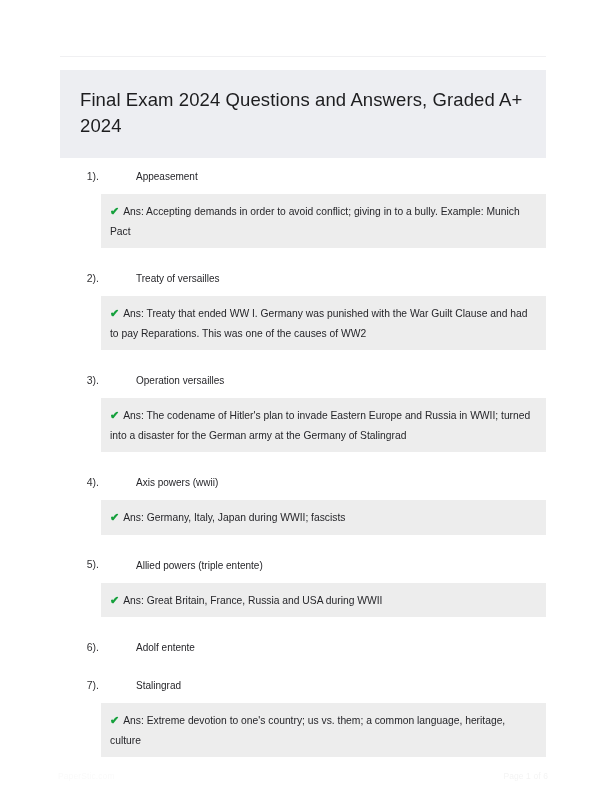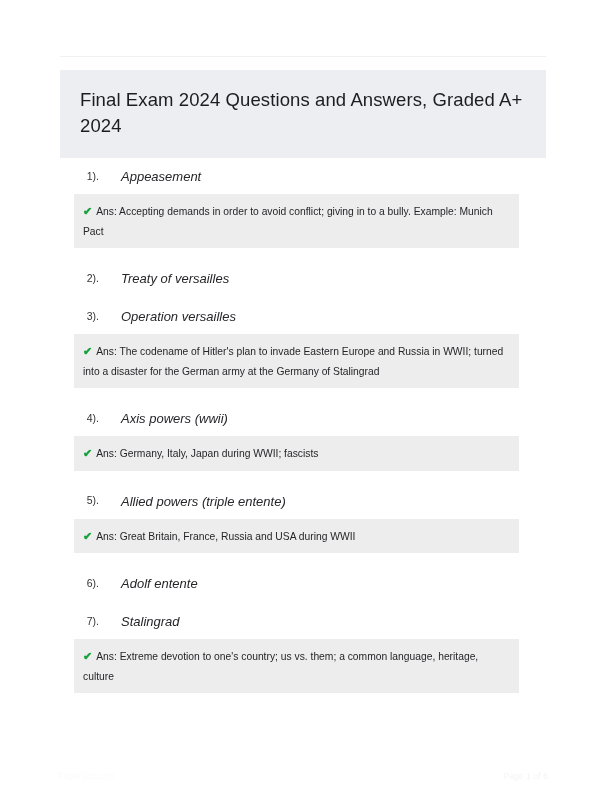--- a/index.html
+++ b/index.html
@@ -73,29 +73,28 @@
     flex: 0 0 33px;
     text-align: right;
     font-size: 10.5px;
     color: #333336;
     padding-top: 0.5px;
     box-sizing: border-box;
     padding-right: 2px;
     margin-left: 68px;
   }
   .q-label {
-    margin-left: 20px;
-    font-size: 13px;
+    margin-left: 35px;
+    font-size: 10px;
     color: #26262a;
     line-height: 15px;
-    font-style: italic;
   }
 
   .ans-box {
-    margin: 10px 0 0 74px;
+    margin: 10px 0 0 101px;
     width: 445px;
     box-sizing: border-box;
     background: #ededed;
     padding: 7px 10px 8px 9px;
     display: block;
   }
   .ans-text {
     font-size: 10.3px;
     line-height: 16.5px;
     color: #26262a;
@@ -150,20 +149,21 @@
           <div class="q-num">1).</div>
           <div class="q-label">Appeasement</div>
         </div>
         <div class="ans-box"><span class="check-icon">✔</span><span class="ans-text">Ans: Accepting demands in order to avoid conflict; giving in to a bully. Example: Munich Pact</span></div>
       </div>
       <div class="qa-item">
         <div class="q-row">
           <div class="q-num">2).</div>
           <div class="q-label">Treaty of versailles</div>
         </div>
+        <div class="ans-box"><span class="check-icon">✔</span><span class="ans-text">Ans: Treaty that ended WW I. Germany was punished with the War Guilt Clause and had to pay Reparations. This was one of the causes of WW2</span></div>
       </div>
       <div class="qa-item">
         <div class="q-row">
           <div class="q-num">3).</div>
           <div class="q-label">Operation versailles</div>
         </div>
         <div class="ans-box"><span class="check-icon">✔</span><span class="ans-text">Ans: The codename of Hitler's plan to invade Eastern Europe and Russia in WWII; turned into a disaster for the German army at the Germany of Stalingrad</span></div>
       </div>
       <div class="qa-item">
         <div class="q-row">

